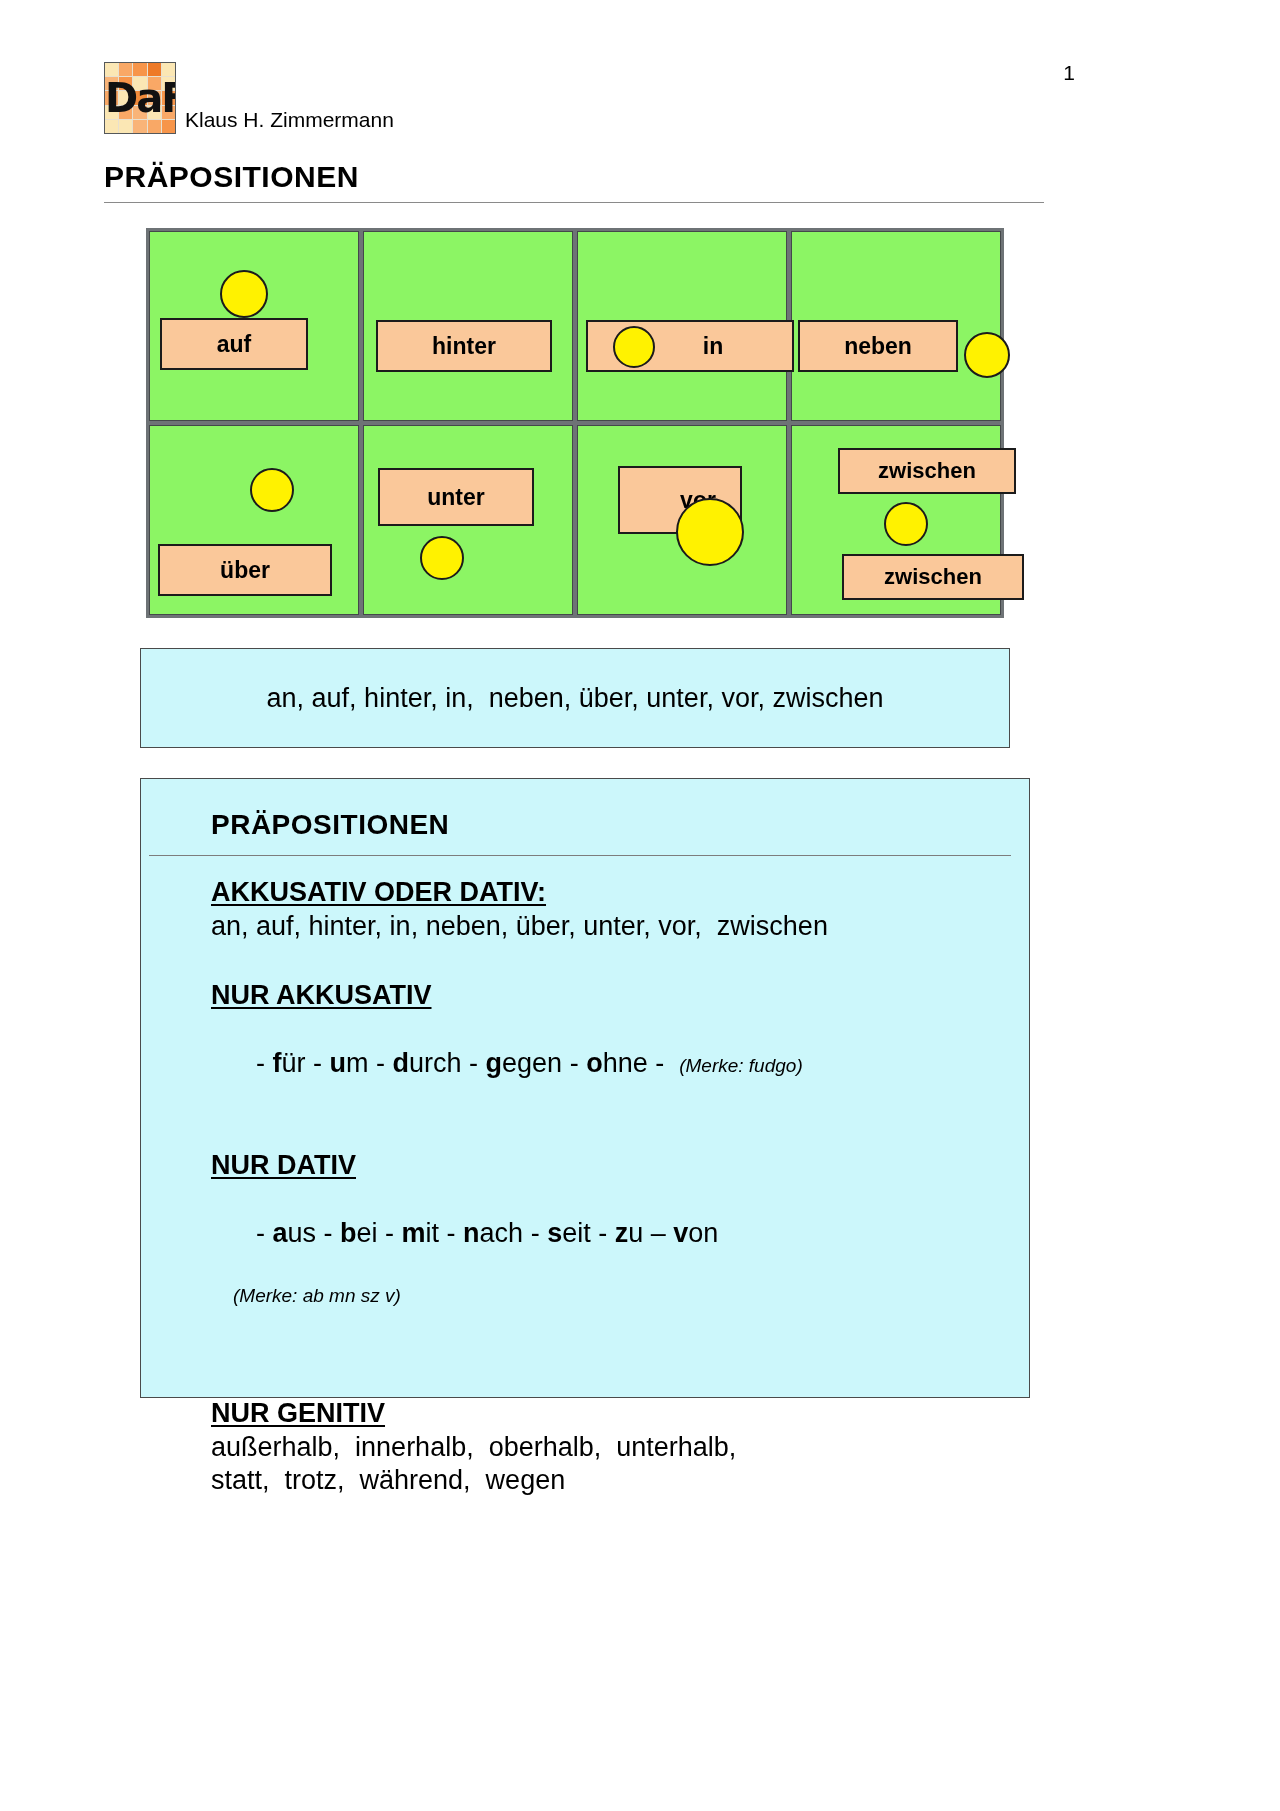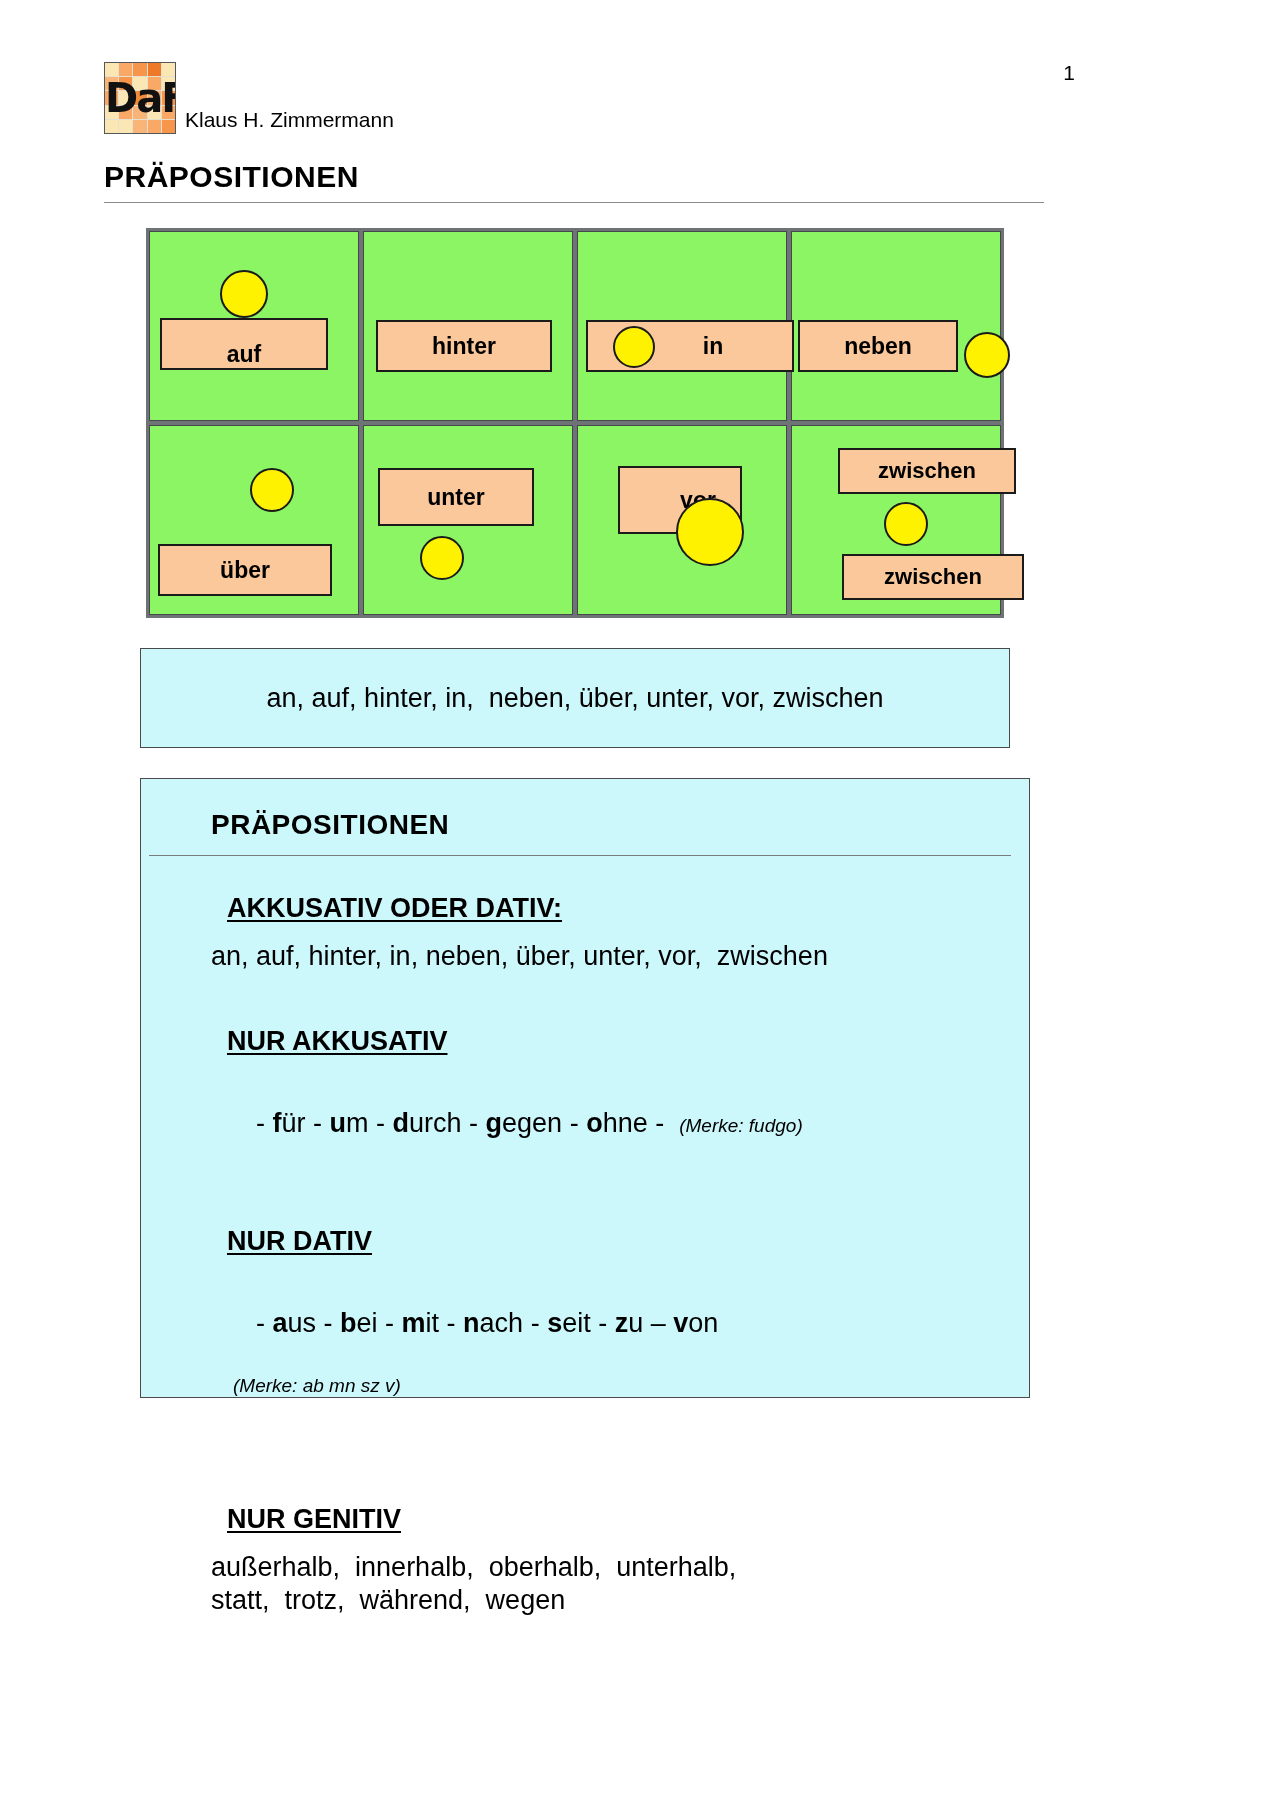--- a/index.html
+++ b/index.html
@@ -183,21 +183,21 @@
     left: 70px;
     top: 98px;
     right: 20px;
   }
   .sec-head {
     font-size: 27px;
     font-weight: bold;
     text-decoration: underline;
     text-underline-offset: 3px;
     line-height: 1.15;
-    margin: 16px;
+    margin: 0;
   }
   .sec-list {
     font-size: 27px;
     line-height: 1.25;
     margin: 2px 0 0 0;
     white-space: pre-wrap;
   }
   .sec-list b { font-weight: bold; }
   .merke {
     font-size: 19px;
@@ -250,21 +250,21 @@
 
 <div class="author">Klaus H. Zimmermann</div>
 
 <div class="doc-title">PRÄPOSITIONEN</div>
 <div class="title-rule"></div>
 
 <div class="grid-wrap">
 
   <div class="cell">
     <div class="ball" style="left:70px; top:38px; width:48px; height:48px;"></div>
-    <div class="prep-box" style="left:10px; top:86px; width:168px; height:52px;align-items:flex-end;">
+    <div class="prep-box" style="left:10px; top:86px; width:148px; height:52px;">
       <span>auf</span>
     </div>
   </div>
 
   <div class="cell">
     <div class="ball" style="left:78px; top:92px; width:44px; height:44px; z-index:1;"></div>
     <div class="prep-box" style="left:12px; top:88px; width:176px; height:52px;">
       <span>hinter</span>
     </div>
   </div>

